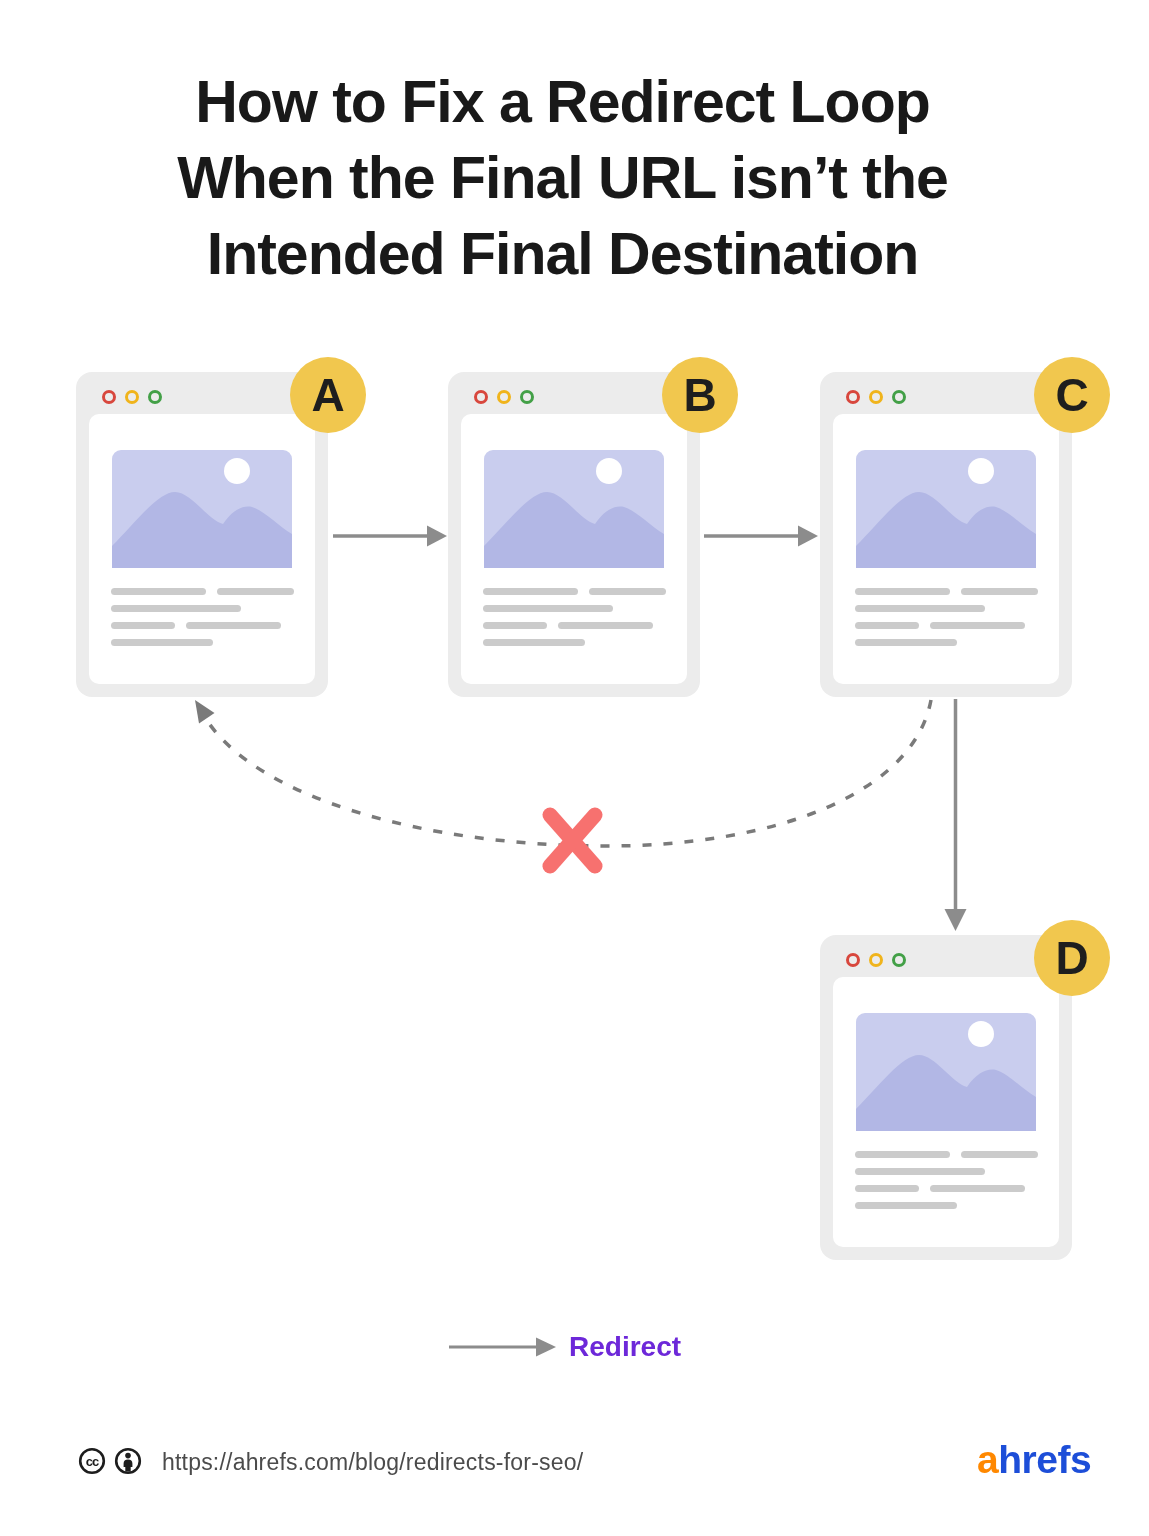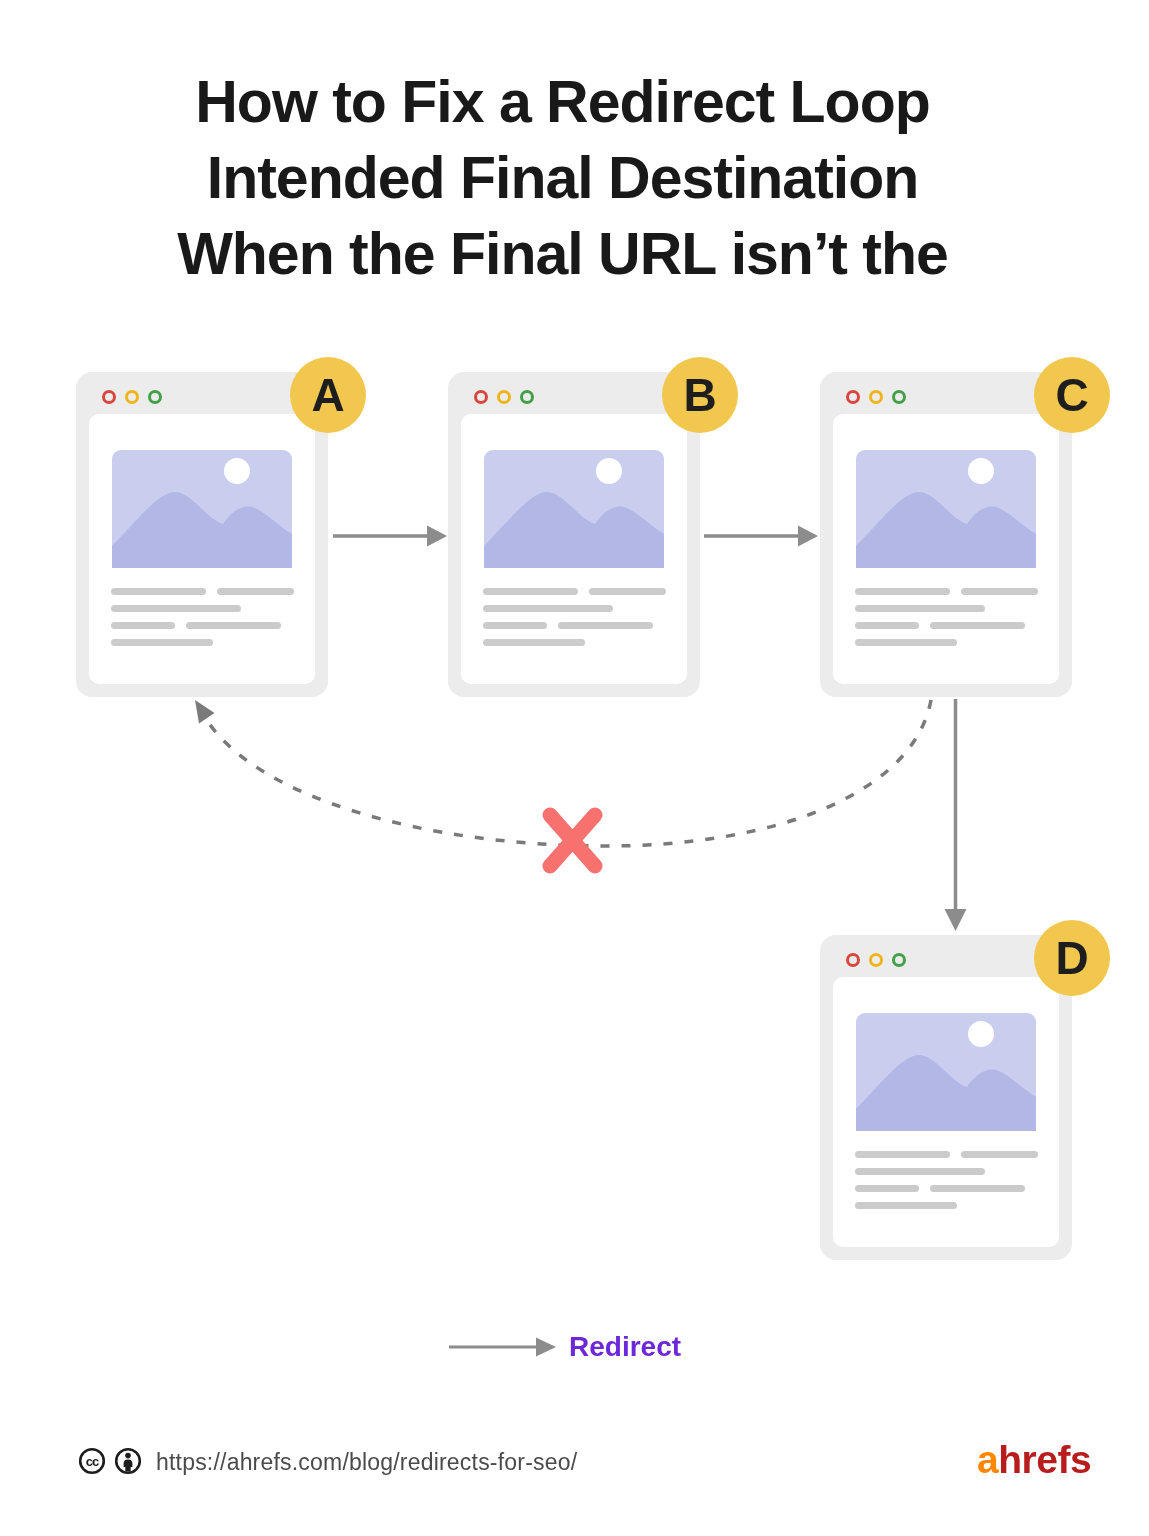--- a/index.html
+++ b/index.html
@@ -31,34 +31,34 @@
     font-weight:800; font-size:46px; color:#1E1E1E; z-index:7;
   }
   
   .overlay { position:absolute; top:0; left:0; width:1149px; height:1536px; z-index:4; pointer-events:none; }
   
   .legend-label {
     position:absolute; left:569px; top:1331px; font-size:28px; font-weight:800; color:#6d28d9;
   }
   
   .footer-icons { position:absolute; left:78px; top:1446px; }
-  .footer-url { position:absolute; left:156px; top:1449px; font-size:23px; color:#4B4B4B; letter-spacing:0.2px; }
+  .footer-url { position:absolute; left:162px; top:1449px; font-size:23px; color:#4B4B4B; letter-spacing:0.2px; }
   .footer-logo { position:absolute; left:977px; top:1438px; font-size:39px; font-weight:800; letter-spacing:-0.5px; }
   .logo-a { color:#FF8800; }
-  .logo-hrefs { color:#b91c1c; }
+  .logo-hrefs { color:#1d4ed8; }
 </style>
 </head>
 <body>
 
 <div class="page">
 
   <div class="title">
     <div>How to Fix a Redirect Loop</div>
+    <div>When the Final URL isn’t the</div>
     <div>Intended Final Destination</div>
-    <div>When the Final URL isn’t the</div>
   </div>
 
   <div class="bw" style="left:76px; top:372px;">
     <div class="bw-header">
       <span class="dot r"></span>
       <span class="dot y"></span>
       <span class="dot g"></span>
     </div>
     <div class="bw-badge">
       <span>A</span>

